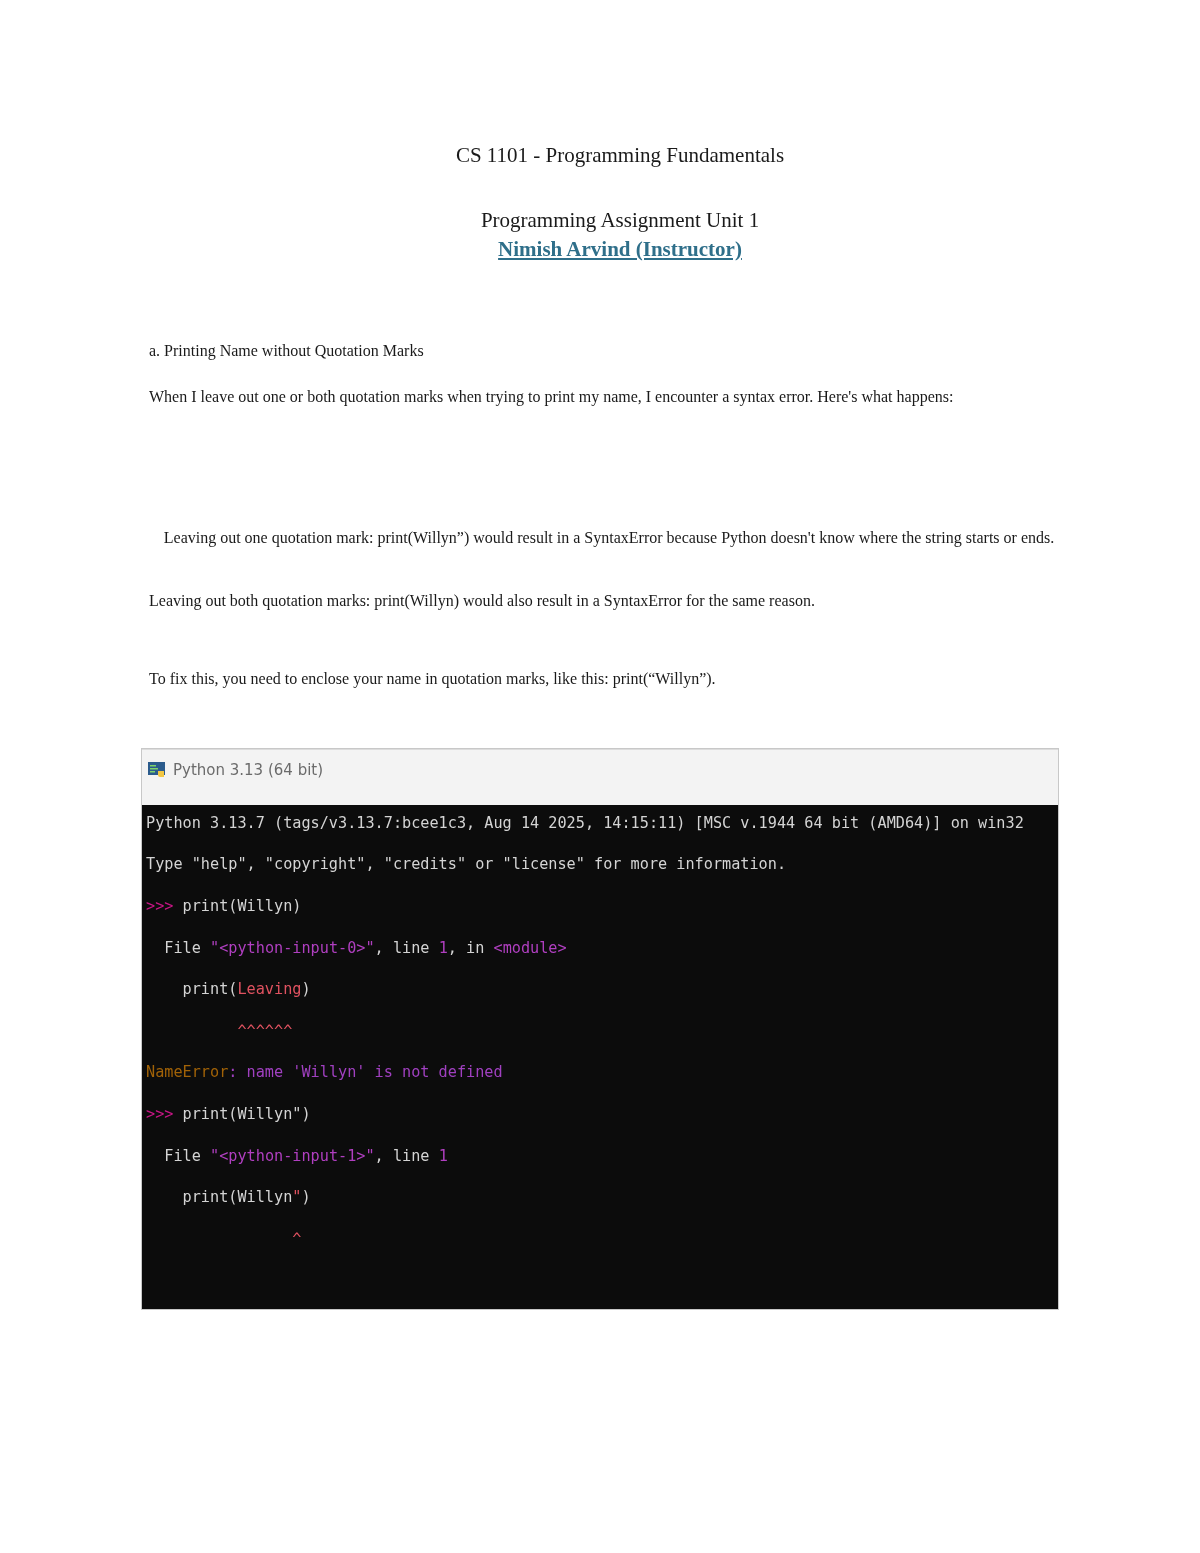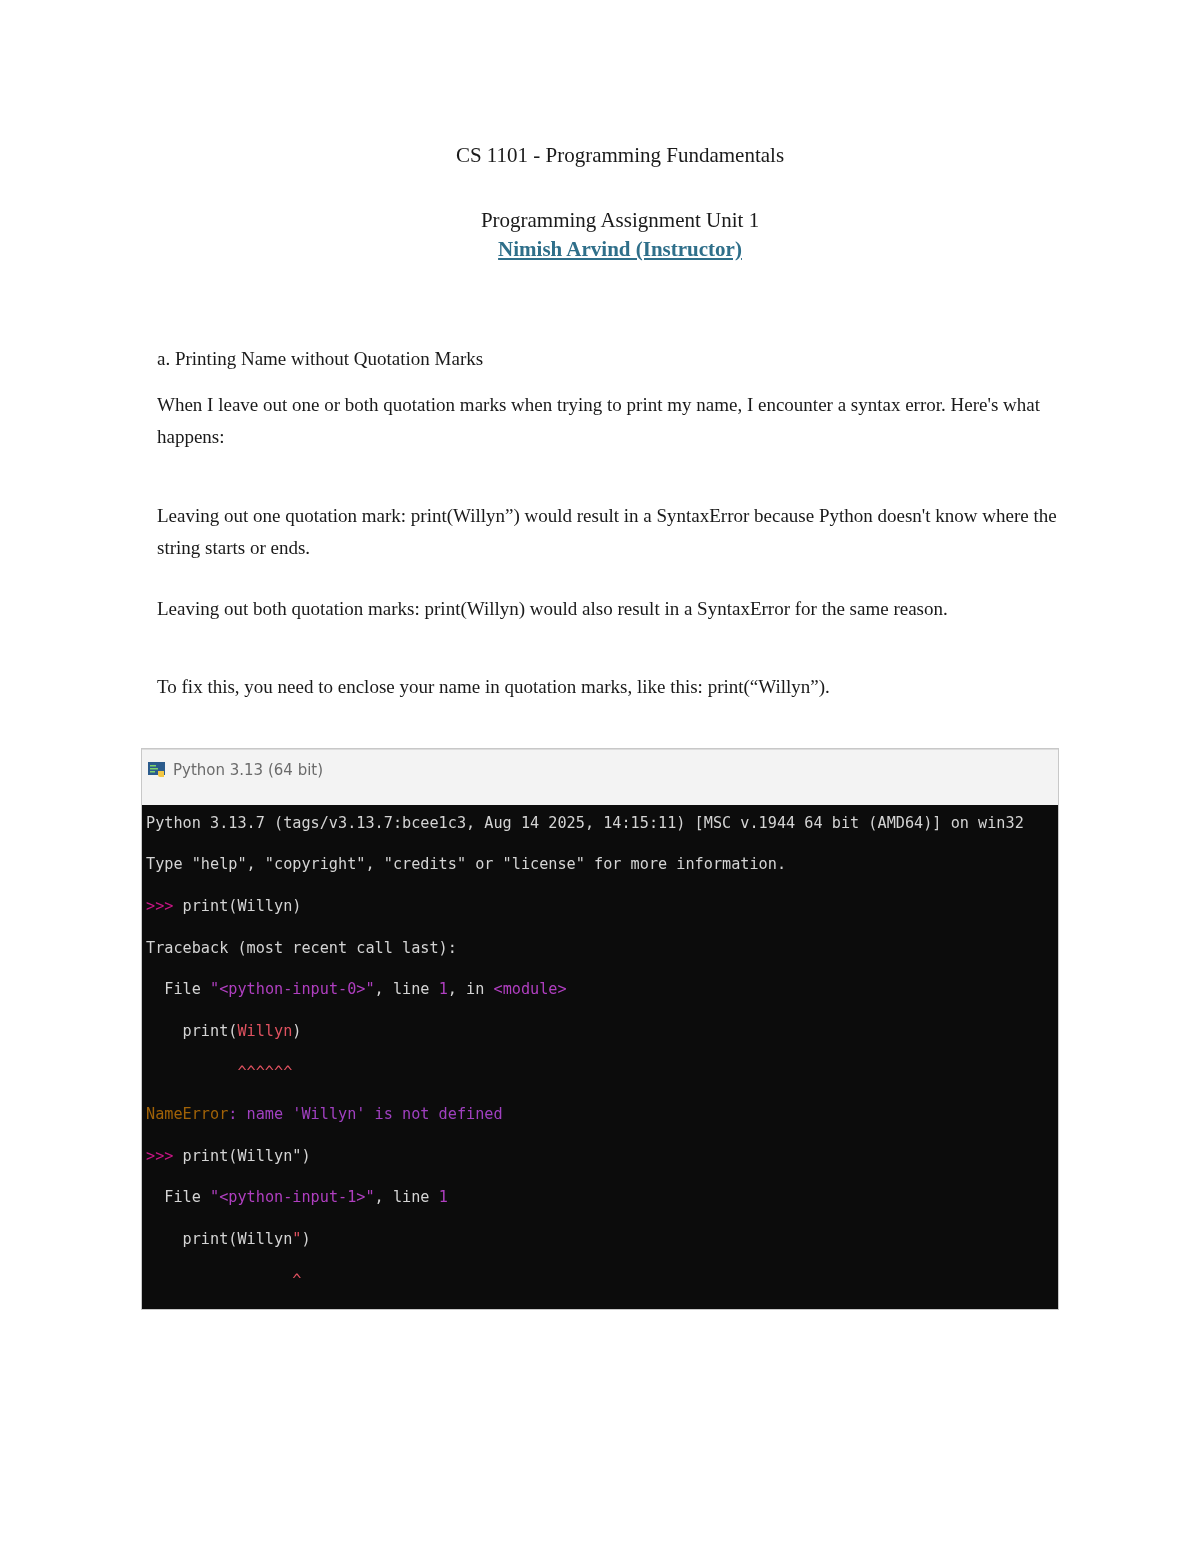--- a/index.html
+++ b/index.html
@@ -1,21 +1,21 @@
 <!DOCTYPE html>
 <html><head>
 <meta charset="utf-8">
 <style>
   html, body { margin: 0; padding: 0; background: #ffffff; }
   body { width: 1200px; height: 1553px; position: relative; overflow: hidden;
          font-family: "Liberation Serif", "DejaVu Serif", serif; color: #1a1a1a; }
   .page { position: absolute; left: 0; top: 0; width: 1200px; height: 1553px; }
   .center-line { position: absolute; left: 0; width: 1200px; text-align: center; font-size: 21px; padding-left: 20px; }
   .instructor { color: #2f6f8a; text-decoration: underline; font-weight: bold; }
-  .para { position: absolute; left: 141px; width: 920px; font-size: 19px; line-height: 32px; margin: 16px; }
+  .para { position: absolute; left: 141px; width: 920px; font-size: 16px; line-height: 32px; margin: 8px; }
 
   .terminal-wrap { position: absolute; left: 141px; top: 748px; width: 918px; height: 562px;
                    border: 1px solid #c8c8c8; box-sizing: border-box; background: #0c0c0c; }
   .titlebar { position: absolute; left: 0; top: 0; width: 100%; height: 56px; background: #f3f3f3;
               border-top: 1px solid #dcdcdc; box-sizing: border-box; }
   .app-icon { position: absolute; left: 6px; top: 12px; width: 18px; height: 16px; }
   .titlebar-text { position: absolute; left: 31px; top: 11px; font-family: "DejaVu Sans", sans-serif;
                    font-size: 15px; color: #6b6b6b; }
   .console { position: absolute; left: 0; top: 42px; right: 0; bottom: 0; overflow: hidden;
              font-family: "DejaVu Sans Mono", "Liberation Mono", monospace; font-size: 15.2px;
@@ -34,43 +34,42 @@
 <div class="page">
 
   <div class="center-line" style="top:143px;">CS 1101 - Programming Fundamentals</div>
   <div class="center-line" style="top:176px;margin-top:32px;">Programming Assignment Unit 1</div>
   <div class="center-line" style="top:237px;">
     <span class="instructor">Nimish Arvind (Instructor)</span>
   </div>
 
   <p class="para" style="top:327px;">a. Printing Name without Quotation Marks</p>
   <p class="para" style="top:373px;">When I leave out one or both quotation marks when trying to print my name, I encounter a syntax error. Here's what happens:</p>
-  <p class="para" style="top:484px;">Leaving out one quotation mark: print(Willyn”) would result in a SyntaxError because Python doesn't know where the string starts or ends.</p>
+  <p class="para" style="top:514px;text-align:center;">Leaving out one quotation mark: print(Willyn”) would result in a SyntaxError because Python doesn't know where the string starts or ends.</p>
   <p class="para" style="top:577px;">Leaving out both quotation marks: print(Willyn) would also result in a SyntaxError for the same reason.</p>
   <p class="para" style="top:655px;">To fix this, you need to enclose your name in quotation marks, like this: print(“Willyn”).</p>
 
   <div class="terminal-wrap">
     <div class="titlebar">
       <svg class="app-icon" viewBox="0 0 18 16">
         <rect x="0" y="0" width="17" height="13" fill="#2b5b8c"></rect>
         <rect x="2" y="3" width="6" height="1.5" fill="#7fd36b"></rect>
         <rect x="2" y="6" width="8" height="1.5" fill="#7fd36b"></rect>
         <rect x="2" y="9" width="5" height="1.5" fill="#7fd36b"></rect>
         <path d="M10 9 L16 9 L16 15 L12 15 Q10 15 10 13 Z" fill="#f2c744"></path>
       </svg>
       <span class="titlebar-text">Python 3.13 (64 bit)</span>
     </div>
 
     <div class="console">
 <div class="line"><span class="white">Python 3.13.7 (tags/v3.13.7:bcee1c3, Aug 14 2025, 14:15:11) [MSC v.1944 64 bit (AMD64)] on win32</span></div>
 <div class="line"><span class="white">Type "help", "copyright", "credits" or "license" for more information.</span></div>
 <div class="line"><span class="prompt">&gt;&gt;&gt;</span><span class="white"> print(Willyn)</span></div>
-<div class="line"><span class="white">Traceback (most recent call last):</span></div>
 <div class="line"><span class="white">  File </span><span class="mag">"&lt;python-input-0&gt;"</span><span class="white">, line </span><span class="mag">1</span><span class="white">, in </span><span class="mag">&lt;module&gt;</span></div>
-<div class="line"><span class="white">    print(</span><span class="red">Willyn</span><span class="white">)</span></div>
+<div class="line"><span class="white">    print(</span><span class="red">Leaving</span><span class="white">)</span></div>
 <div class="line"><span class="red">          ^^^^^^</span></div>
 <div class="line"><span class="errname">NameError</span><span class="errmsg">: name 'Willyn' is not defined</span></div>
 <div class="line"><span class="prompt">&gt;&gt;&gt;</span><span class="white"> print(Willyn")</span></div>
 <div class="line"><span class="white">  File </span><span class="mag">"&lt;python-input-1&gt;"</span><span class="white">, line </span><span class="mag">1</span></div>
 <div class="line"><span class="white">    print(Willyn</span><span class="red">"</span><span class="white">)</span></div>
 <div class="line"><span class="red">                ^</span></div>
 
 
 
 

